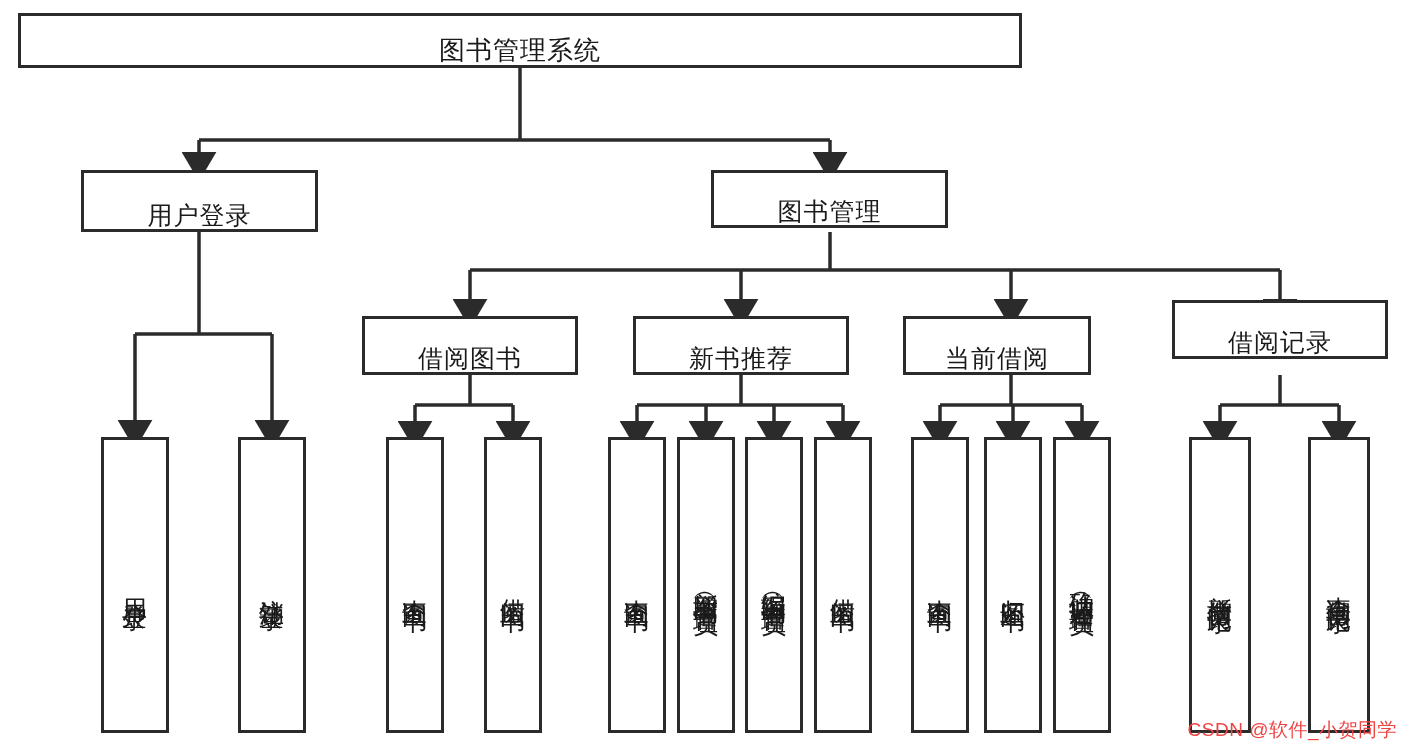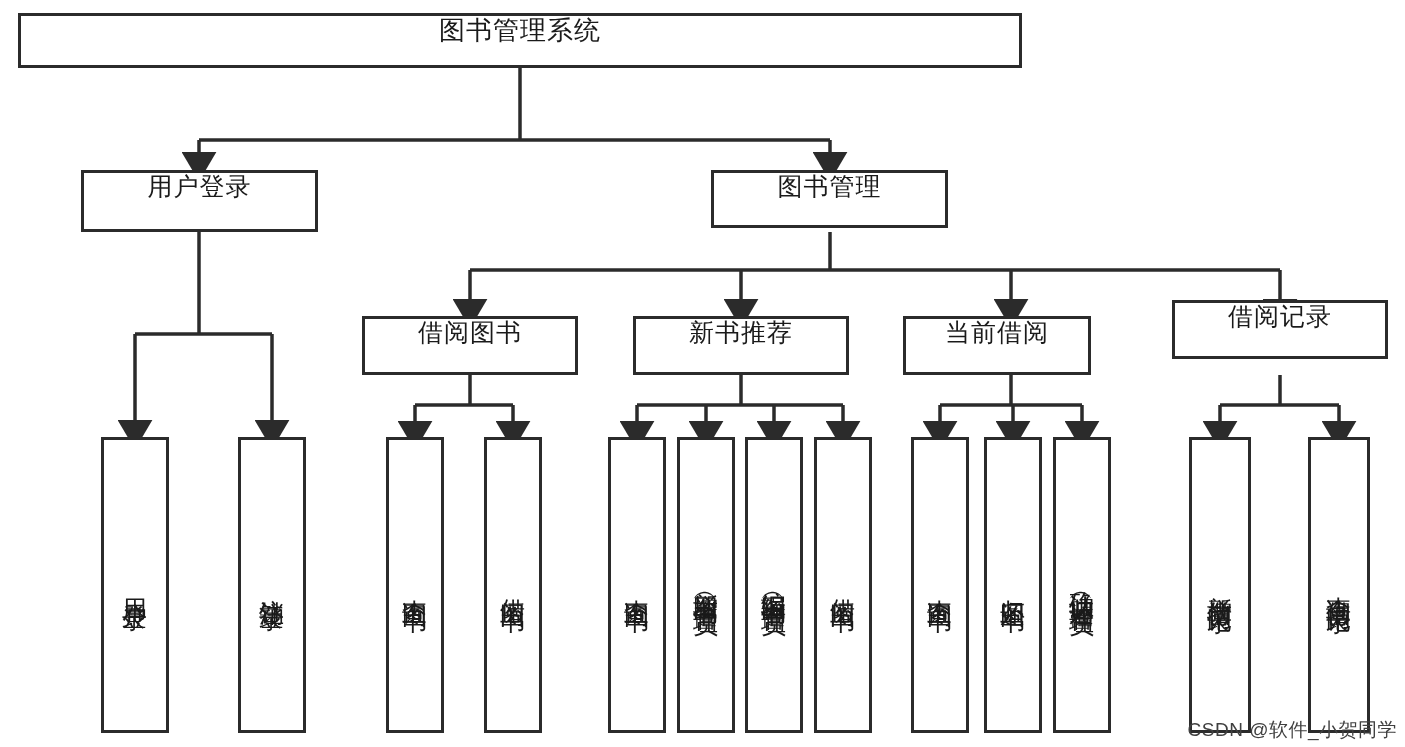--- a/index.html
+++ b/index.html
@@ -24,21 +24,21 @@
     width: 1405px;
     height: 747px;
     pointer-events: none;
   }
   .node {
     position: absolute;
     box-sizing: border-box;
     border: 3px solid #2b2b2b;
     background: #ffffff;
     display: flex;
-    align-items: flex-start;
+    align-items: flex-end;
     justify-content: center;
     color: #1a1a1a;
   }
   .node.h {
     font-size: 25px;
     letter-spacing: 1px;
     line-height: 1.1;
   }
   .node.root {
     font-size: 26px;
@@ -54,21 +54,21 @@
     line-height: 1.12;
     letter-spacing: 3px;
     white-space: nowrap;
     color: #1a1a1a;
   }
   .watermark {
     position: absolute;
     right: 8px;
     bottom: 4px;
     font-size: 19px;
-    color: #404040;
+    color: #ef4444;
     letter-spacing: 0.5px;
     white-space: nowrap;
   }
 </style>
 </head>
 <body>
 
 <div id="canvas">
 
   <svg class="edges" viewBox="0 0 1405 747">

